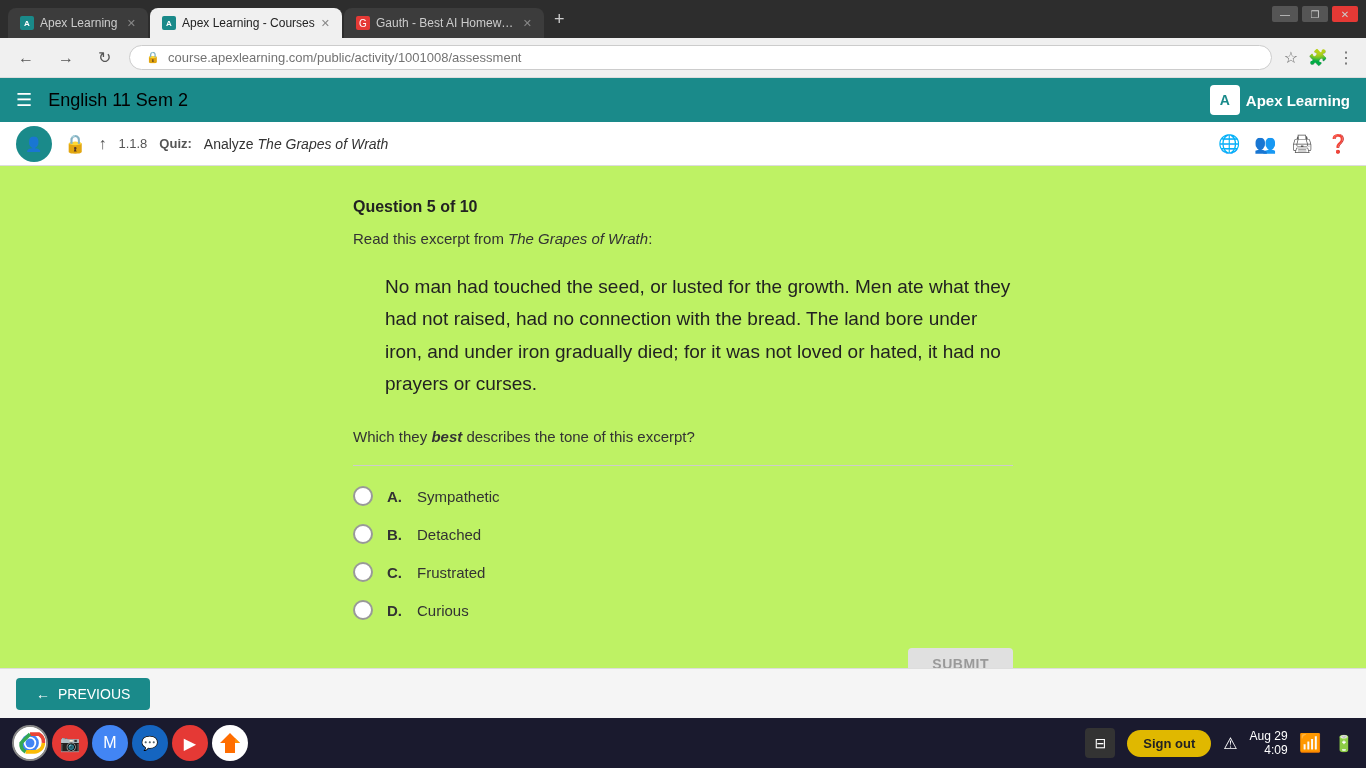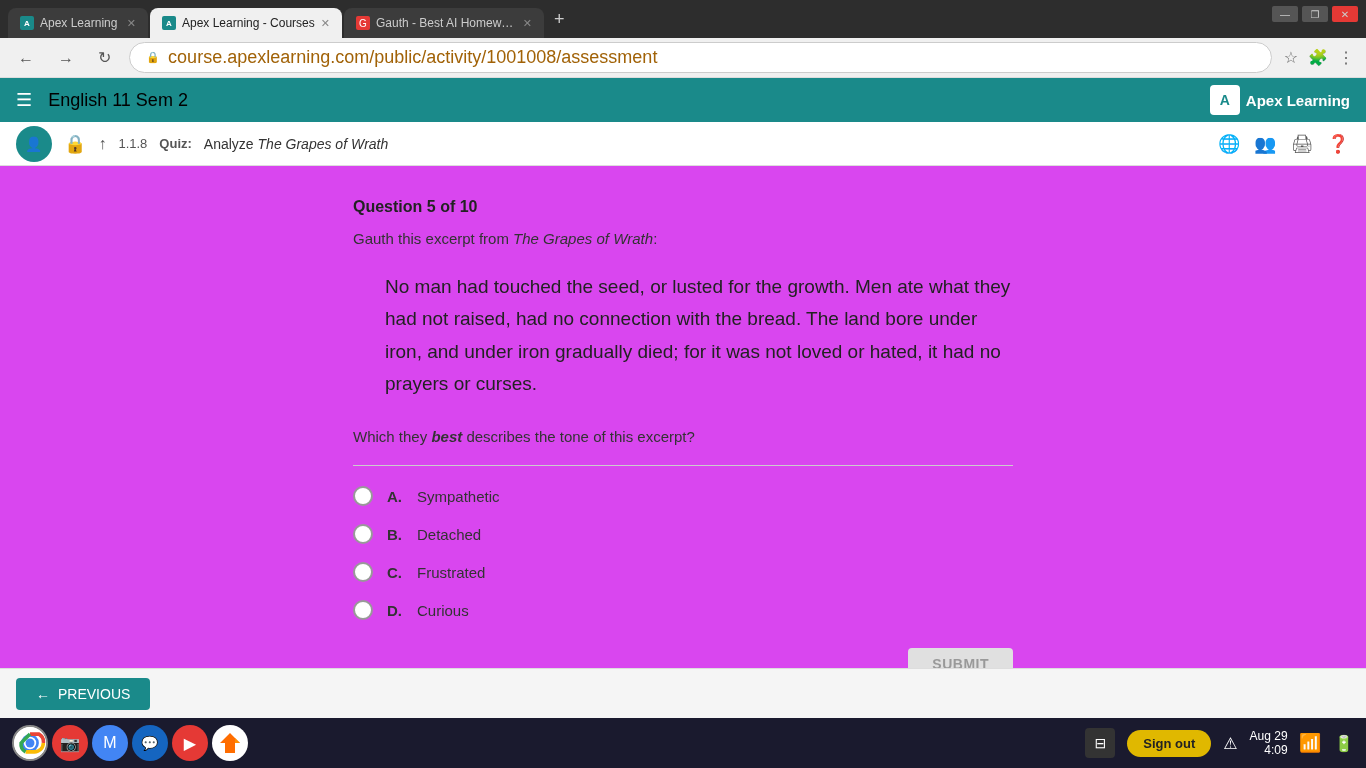--- a/index.html
+++ b/index.html
@@ -109,21 +109,21 @@
       border: 1px solid #ccc;
       border-radius: 20px;
       padding: 4px 16px;
       font-size: 13px;
       color: #333;
       display: flex;
       align-items: center;
       gap: 8px;
     }
     .url-icon { font-size: 11px; color: #666; }
-    .url-text { color: #a16207; font-size: 18px; }
+    .url-text { color: #737373; font-size: 13px; }
     .addr-right {
       display: flex;
       align-items: center;
       gap: 10px;
     }
     .addr-icon {
       font-size: 16px;
       color: #666;
       cursor: pointer;
     }
@@ -227,21 +227,21 @@
       align-items: center;
       justify-content: center;
       color: #fff;
       font-size: 14px;
       font-weight: bold;
       cursor: pointer;
     }
 
     
     .main-content {
-      background: #d946ef;
+      background: #bef264;
       padding: 32px 0;
       overflow-y: auto;
       height: calc(768px - 38px - 40px - 44px - 44px - 50px);
     }
     .question-container {
       max-width: 700px;
       margin: 0 auto;
       padding: 0 20px;
     }
     .question-number {
@@ -488,21 +488,21 @@
     <span class="sub-icon">❓</span>
   </div>
 </div>
 
 <div class="main-content">
   <div class="question-container">
 
     <div class="question-number">Question 5 of 10</div>
 
     <p class="question-intro">
-      <span>Gauth this excerpt from </span><em>The Grapes of Wrath</em><span>:</span>
+      <span>Read this excerpt from </span><em>The Grapes of Wrath</em><span>:</span>
     </p>
 
     <div class="excerpt-box">
       <p class="excerpt-text">No man had touched the seed, or lusted for the growth. Men ate what they had not raised, had no connection with the bread. The land bore under iron, and under iron gradually died; for it was not loved or hated, it had no prayers or curses.</p>
     </div>
 
     <p class="question-prompt">
       <span>Which they </span><em>best</em><span> describes the tone of this excerpt?</span>
     </p>
 

